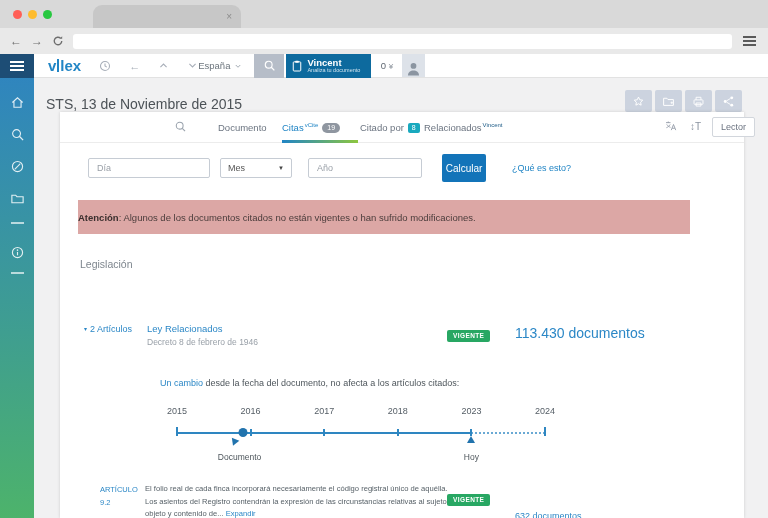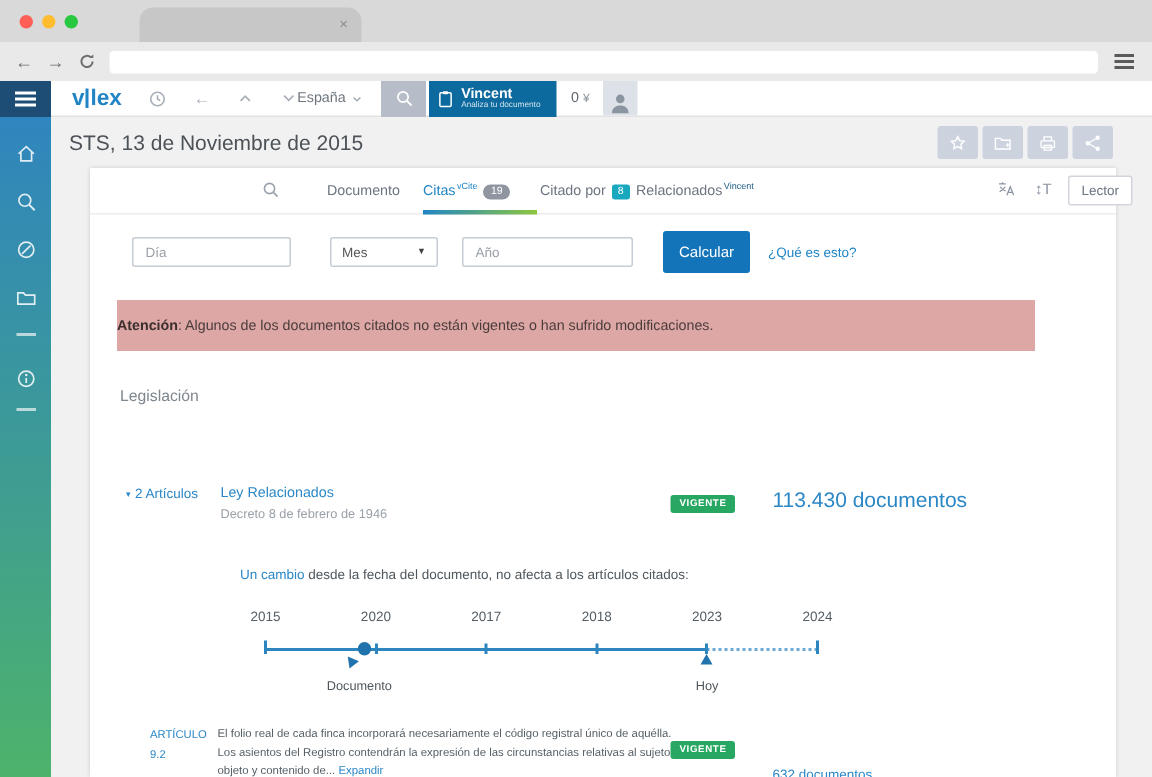--- a/index.html
+++ b/index.html
@@ -46,21 +46,21 @@
   .btn-vincent { width:85px; height:24px; background:#0d6a9e; border:none; display:flex; align-items:center; gap:5px; padding:0 6px; margin-left:2px; cursor:pointer; }
   .v-col { display:flex; flex-direction:column; align-items:flex-start; }
   .v-title { color:#fff; font-size:9.5px; font-weight:bold; line-height:1.1; }
   .v-sub { color:#cfe3ee; font-size:5.5px; line-height:1; }
   .credits { width:31px; text-align:center; font-size:9.5px; color:#5f6771; white-space:nowrap; }
   .credits .cur { font-size:8px; color:#8a929b; }
   .avatar { width:23px; height:23px; background:#dde2e9; margin-right:2px; display:flex; align-items:flex-end; justify-content:center; overflow:hidden; }
 
   
   .content { flex:1; background:#f1f1f2; position:relative; }
-  .title-row { height:34px; display:flex; align-items:center; padding:0 26px 0 12px; }
+  .title-row { height:34px; display:flex; align-items:flex-end; padding:0 26px 0 12px; }
   .page-title { font-size:14px; color:#4c5257; }
   .actions { margin-left:auto; display:flex; gap:3px; }
   .action-btn { width:27px; height:22px; background:#ccd3df; border:none; border-radius:2px; display:flex; align-items:center; justify-content:center; cursor:pointer; }
 
   .card { position:absolute; left:26px; right:24px; top:34px; bottom:0; background:#fff; box-shadow:0 0 3px rgba(0,0,0,.15); }
 
   
   .tabbar { position:absolute; top:0; left:0; right:0; height:31px; border-bottom:1px solid #ececec; }
   .tabbar > * { position:absolute; }
   .tb-search { left:114px; top:8px; color:#9aa3ad; }
@@ -73,26 +73,26 @@
   .tab-underline { left:222px; top:28px; width:76px; height:3px; background:linear-gradient(90deg,#2185c5,#8dc63f); }
   .tb-translate { left:604px; top:8px; color:#8a93a0; }
   .tb-size { left:630px; top:9px; color:#8a93a0; font-size:10px; }
   .tb-lector { left:652px; top:5px; height:20px; padding:0 8px; border:1px solid #d2d6dc; border-radius:2px;
                background:#fff; font-size:9px; color:#6b7380; display:flex; align-items:center; cursor:pointer; }
 
   
   .card input.box { position:absolute; height:20px; border:1px solid #c6ccd4; border-radius:2px;
                     font-size:9px; padding:0 8px; color:#555; font-family:inherit; outline:none; }
   .card input.box::placeholder { color:#9aa0a8; opacity:1; }
-  .inp-day  { left:28px;  top:46px; width:106px; }
+  .inp-day  { left:28px;  top:46px; width:122px; }
   .sel-month { position:absolute; left:160px; top:46px; width:72px; height:20px; border:1px solid #c6ccd4; border-radius:2px;
                display:flex; align-items:center; justify-content:space-between; padding:0 7px; font-size:9px; color:#555; cursor:pointer; }
   .sel-caret { font-size:6px; color:#444; }
   .inp-year { left:248px; top:46px; width:114px; }
-  .btn-calc { position:absolute; left:382px; top:42px; width:58px; height:28px; background:#1374b9; color:#fff;
+  .btn-calc { position:absolute; left:382px; top:42px; width:44px; height:28px; background:#1374b9; color:#fff;
               border:none; border-radius:2px; font-size:10px; font-family:inherit; cursor:pointer; }
   .help-link { position:absolute; left:452px; top:51px; font-size:9px; color:#2185c5; text-decoration:none; }
 
   
   .alert { position:absolute; left:18px; top:88px; width:612px; height:34px; background:#dca7a5;
            display:flex; align-items:center; padding:0 0; font-size:9.5px; color:#4a3c3b; }
   .alert b { color:#3b2f2e; }
 
   .section-title { position:absolute; left:20px; top:146px; font-size:10.5px; color:#7e868e; }
 
@@ -341,21 +341,21 @@
             <span class="r1-count lnk"><span class="toggle">▾</span><span>2 Artículos</span></span>
             <a class="r1-title lnk">Ley Relacionados</a>
             <span class="r1-sub">Decreto 8 de febrero de 1946</span>
             <span class="r1-badge"><span class="badge-green">VIGENTE</span></span>
             <a class="r1-cited lnk">113.430 documentos</a>
 
             <span class="note"><a class="lnk">Un cambio</a><span> desde la fecha del documento, no afecta a los artículos citados:</span></span>
 
             <div class="tl">
               <span class="tl-year" style="left:0%">2015</span>
-              <span class="tl-year" style="left:20%">2020</span>
+              <span class="tl-year" style="left:20%">2016</span>
               <span class="tl-year" style="left:40%">2017</span>
               <span class="tl-year" style="left:60%">2018</span>
               <span class="tl-year" style="left:80%">2023</span>
               <span class="tl-year" style="left:100%">2024</span>
               <span class="tl-solid"></span>
               <span class="tl-dotted"></span>
               <span class="tl-tick end" style="left:0%"></span>
               <span class="tl-tick" style="left:20%"></span>
               <span class="tl-tick" style="left:40%"></span>
               <span class="tl-tick" style="left:60%"></span>

